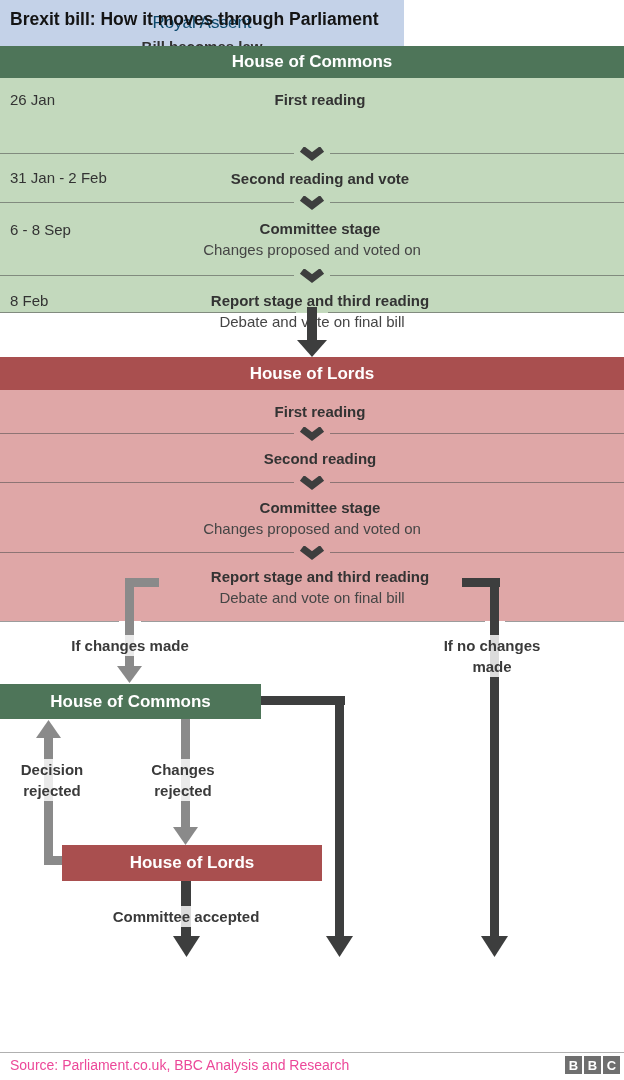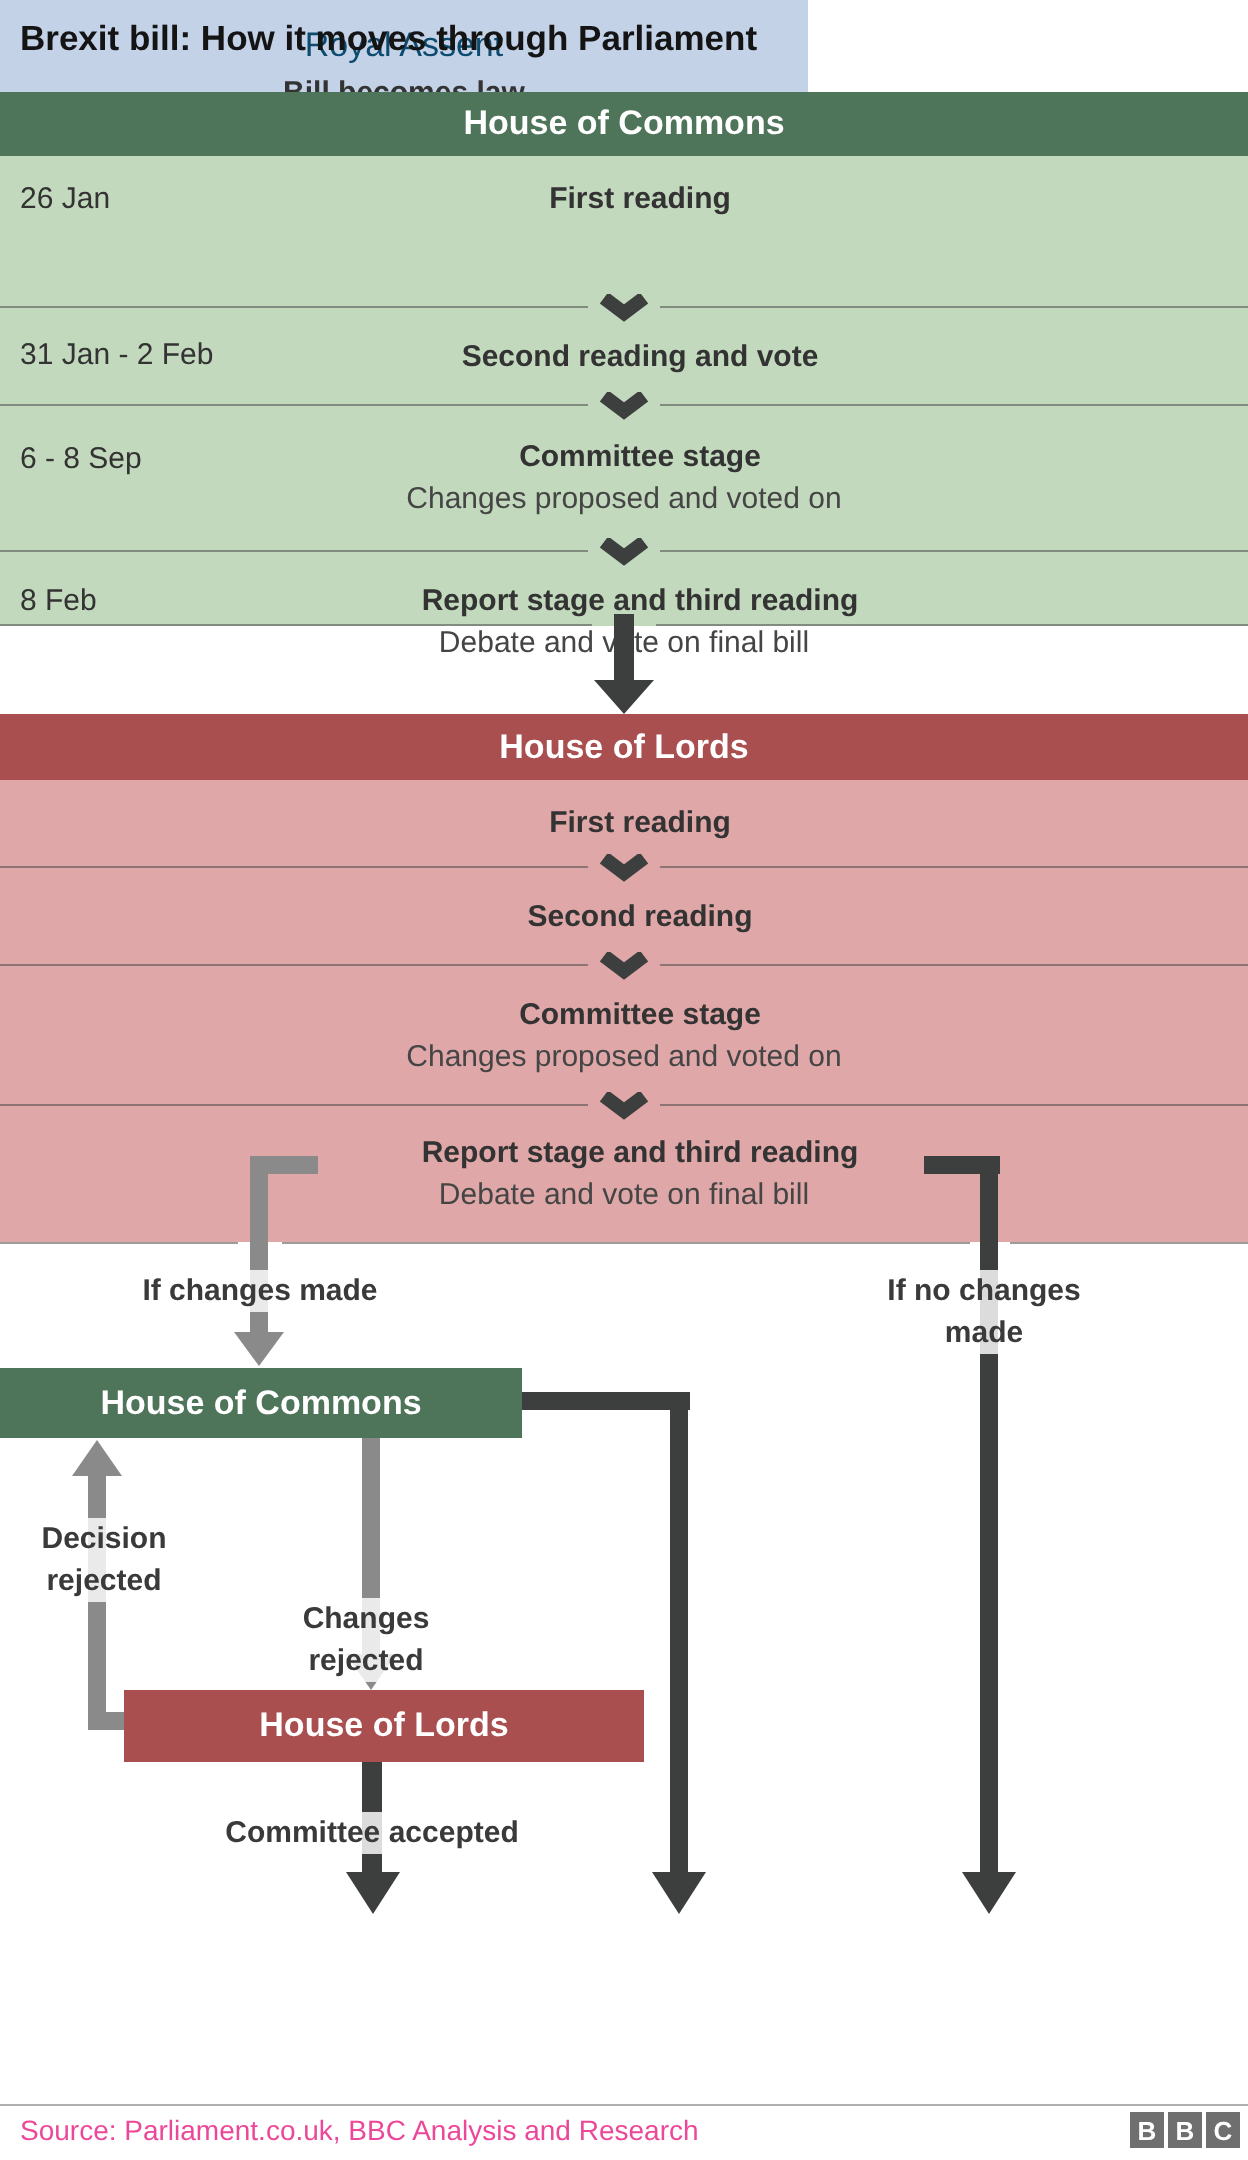--- a/index.html
+++ b/index.html
@@ -171,21 +171,21 @@
     <rect x="335" y="696" width="9" height="242" fill="#3d3e3e"></rect>
     <polygon points="326,936 353,936 339.5,957" fill="#3d3e3e"></polygon>
 
     <rect x="181" y="881" width="10" height="57" fill="#3d3e3e"></rect>
     <polygon points="173,936 200,936 186.5,957" fill="#3d3e3e"></polygon>
   </svg>
 
   <div class="branch-label" style="left:55px;top:635px;width:150px;">If changes made</div>
   <div class="branch-label" style="left:7px;top:759px;width:90px;">Decision rejected</div>
   <div class="branch-label" style="left:432px;top:635px;width:120px;">If no changes made</div>
-  <div class="branch-label" style="left:138px;top:759px;width:90px;margin-top:40px;">Changes rejected</div>
+  <div class="branch-label" style="left:138px;top:759px;width:90px;">Changes rejected</div>
   <div class="branch-label" style="left:101px;top:906px;width:170px;">Committee accepted</div>
 
   <div class="royal-box">
     <div class="royal-title">Royal Assent</div>
     <div class="royal-sub">Bill becomes law</div>
   </div>
 
   <div class="footer-line"></div>
   <div class="source">Source: Parliament.co.uk, BBC Analysis and Research</div>
   <div class="bbc-logo">

